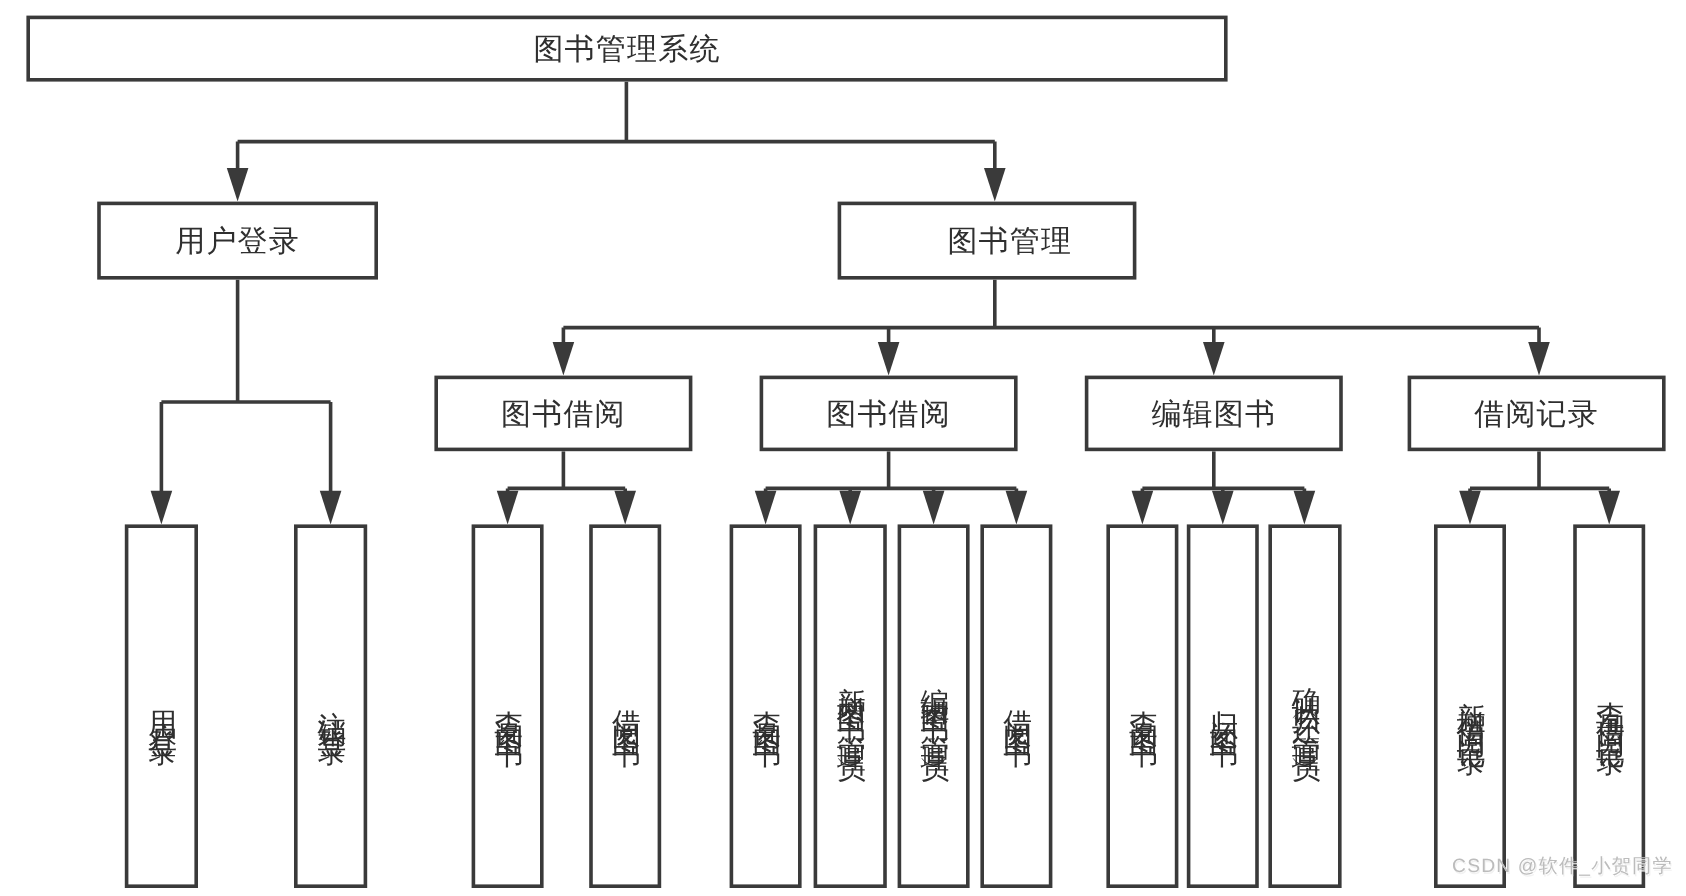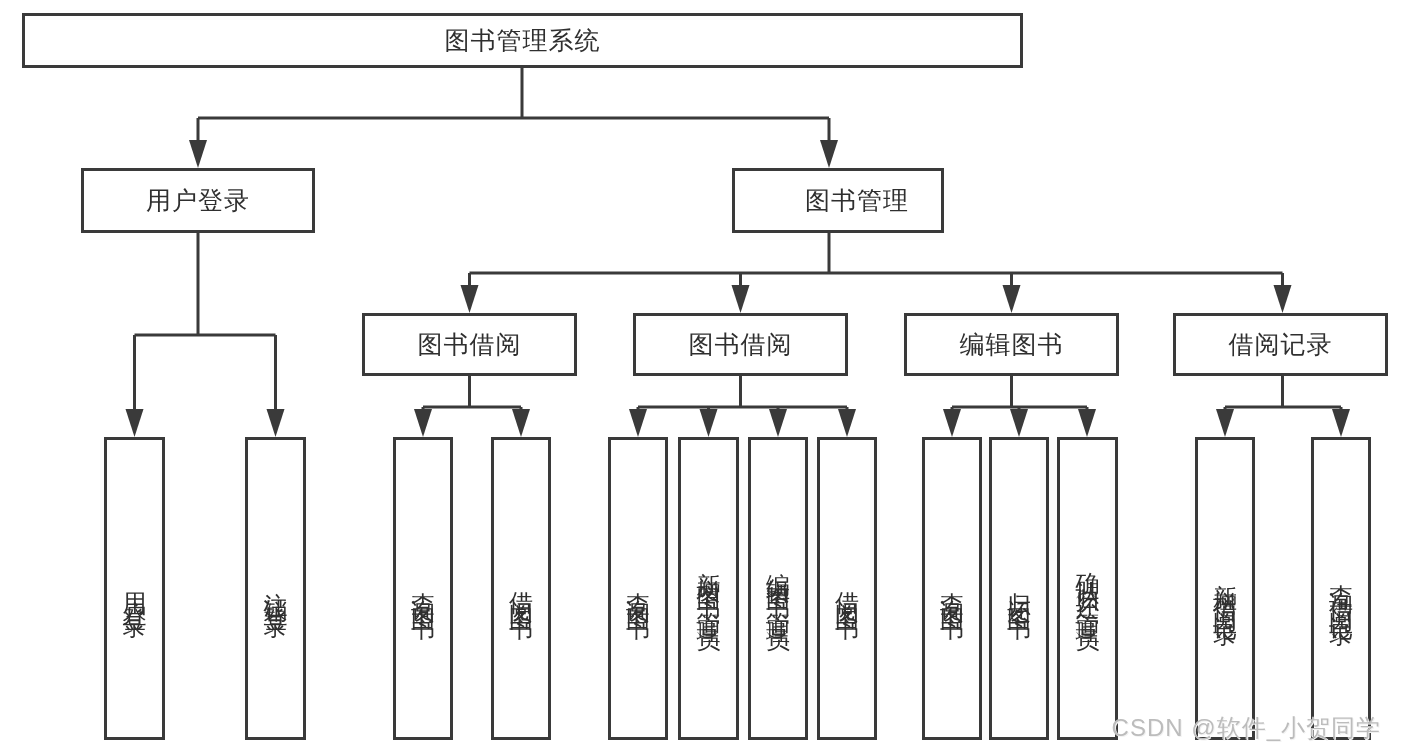--- a/index.html
+++ b/index.html
@@ -34,22 +34,22 @@
     writing-mode:vertical-rl;
     text-orientation:mixed;
     font-size:24px;
     letter-spacing:8px;
     font-weight:500;
     color:var(--text);
     white-space:nowrap;
   }
   .watermark{
     position:absolute;
-    top:712px;right:24px;
-    font-size:24px;
+    top:712px;right:11px;
+    font-size:16px;
     color:var(--wm);
     letter-spacing:1px;
     text-shadow:1px 1px 0 #f2f2f2;
     white-space:nowrap;
     z-index:5;
   }
 </style>
 </head>
 <body>
 
@@ -91,21 +91,21 @@
     <polygon points="1332,409 1350,409 1341,437"></polygon>
   </svg>
 
   <div class="node" style="left:22px;top:13px;width:1001px;height:55px;">
     <span class="hlabel">图书管理系统</span>
   </div>
 
   <div class="node" style="left:81px;top:168px;width:234px;height:65px;">
     <span class="hlabel">用户登录</span>
   </div>
-  <div class="node" style="left:732px;top:168px;width:212px;height:65px;padding-left:38px;">
+  <div class="node" style="left:698px;top:168px;width:249px;height:65px;padding-left:38px;">
     <span class="hlabel">图书管理</span>
   </div>
 
   <div class="node" style="left:362px;top:313px;width:215px;height:63px;">
     <span class="hlabel">图书借阅</span>
   </div>
   <div class="node" style="left:633px;top:313px;width:215px;height:63px;">
     <span class="hlabel">图书借阅</span>
   </div>
   <div class="node" style="left:904px;top:313px;width:215px;height:63px;">

